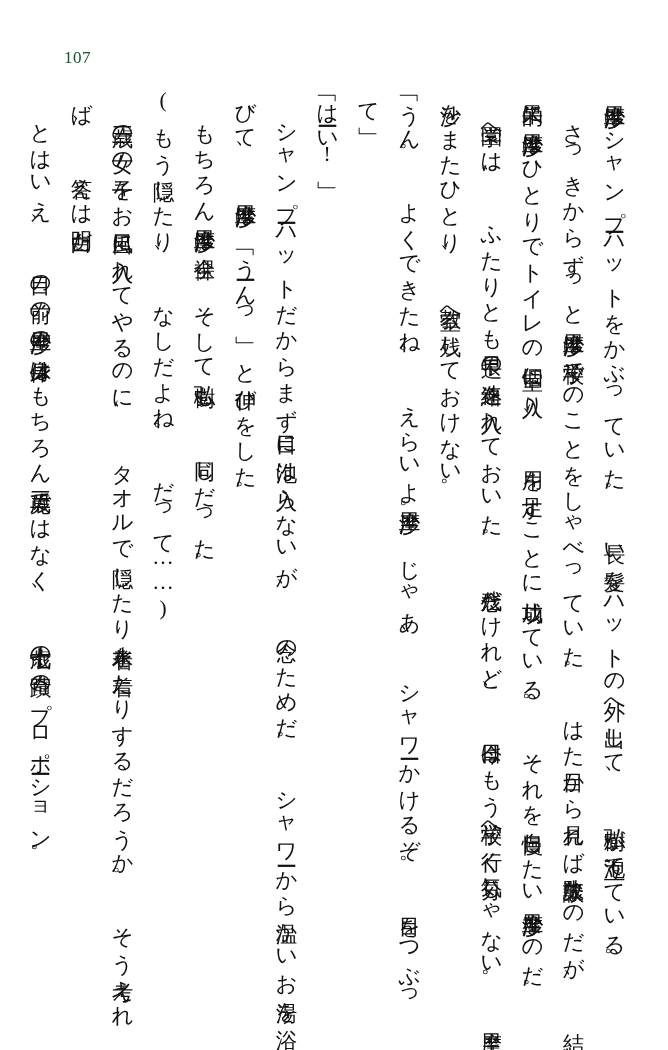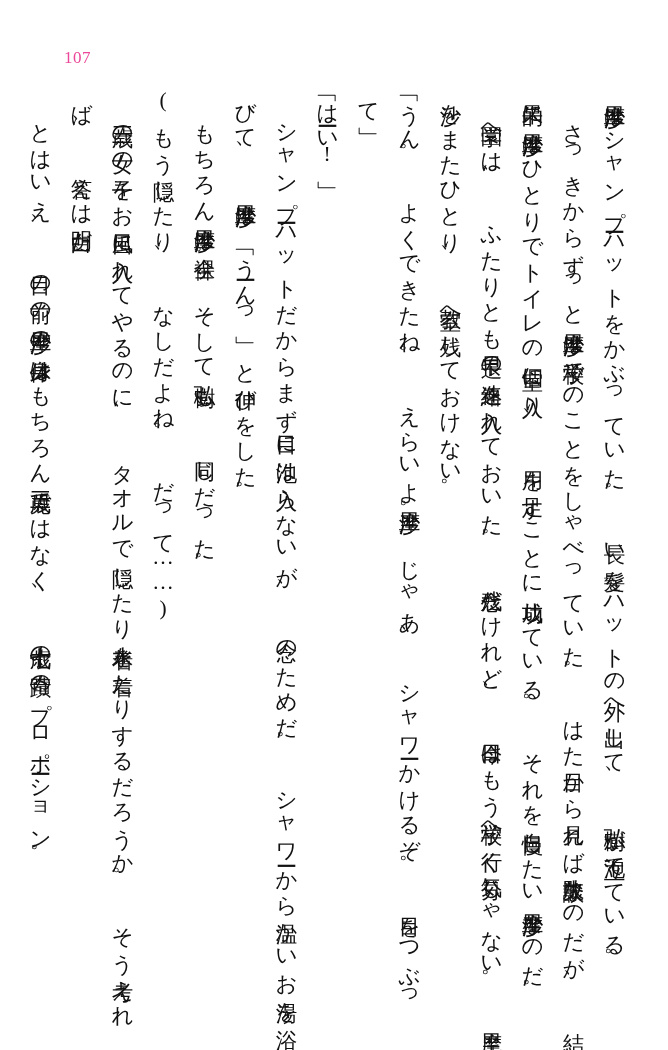--- a/index.html
+++ b/index.html
@@ -23,21 +23,21 @@
     height: 1050px;
     background: #ffffff;
   }
   .page-number {
     position: absolute;
     top: 48px;
     left: 64px;
     font-size: 17px;
     letter-spacing: 0.5px;
     font-family: "Liberation Serif", "DejaVu Serif", serif;
-    color: #ec4899;
+    color: #14532d;
   }
   .body-text {
     position: absolute;
     top: 88px;
     left: 34px;
     width: 600px;
     height: 930px;
     writing-mode: vertical-rl;
     text-orientation: upright;
     font-size: 21.5px;

